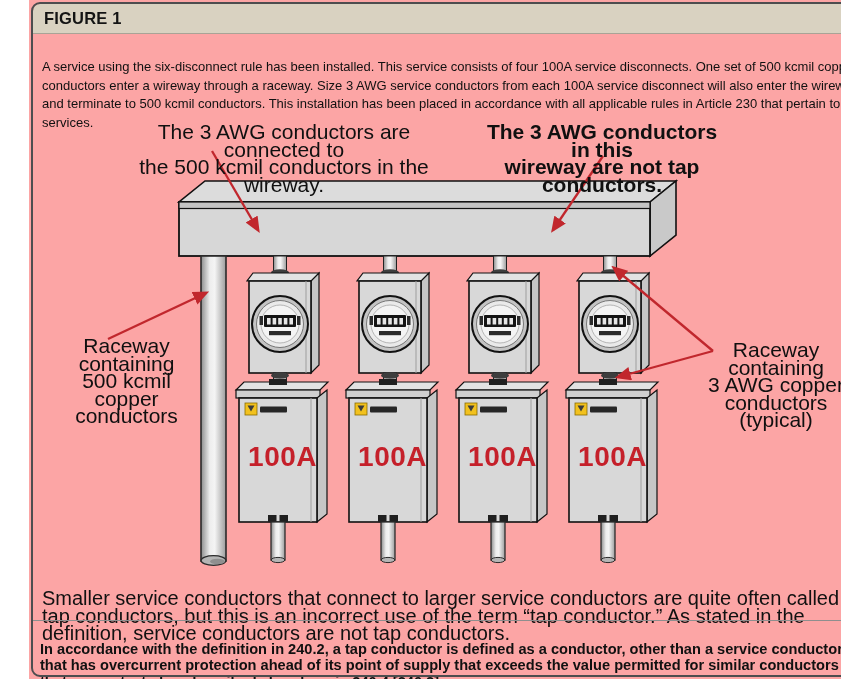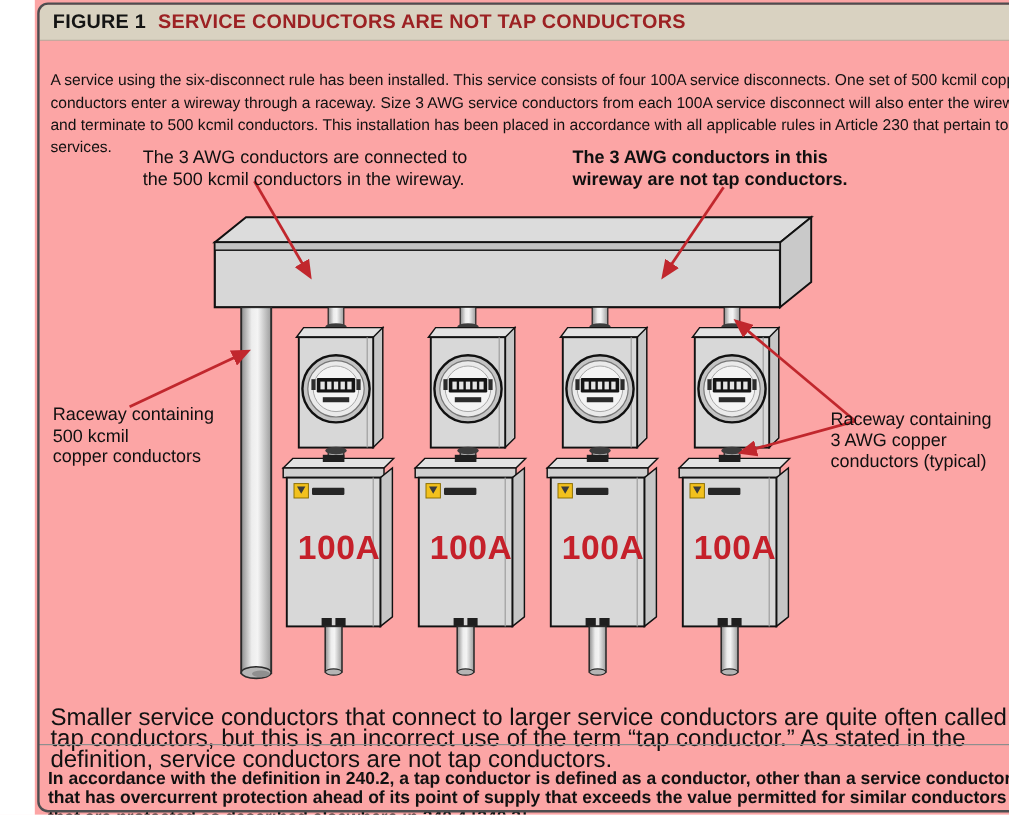--- a/index.html
+++ b/index.html
@@ -8,36 +8,35 @@
         font-family:"Liberation Sans",sans-serif;color:#111;overflow:hidden;margin-left:29px;}
   .frame{position:absolute;inset:2px;border:2px solid #4d4d4f;border-radius:9px;pointer-events:none;}
   .titlebar{position:absolute;left:4px;top:4px;right:4px;height:30px;background:#d9d2c1;
             border-radius:7px 7px 0 0;display:flex;align-items:center;gap:10px;
             padding-left:11px;border-bottom:1px solid #a9a396;}
   .fig-label{font-weight:bold;font-size:16.5px;color:#141414;letter-spacing:.2px;}
   .fig-title{font-weight:bold;font-size:16.5px;color:#9c2123;letter-spacing:.2px;}
   .intro{position:absolute;left:13px;top:45px;width:817px;font-size:13px;line-height:18.6px;}
   .diagram{position:absolute;left:0;top:118px;width:841px;height:450px;}
   .diagram svg{position:absolute;left:0;top:0;}
-  .ann{position:absolute;text-align:left;font-size:15px;line-height:17.6px;color:#101010;}
+  .ann{position:absolute;text-align:center;font-size:21px;line-height:17.6px;color:#101010;}
   .ann.bold{font-weight:bold;}
   .rating{position:absolute;top:323px;width:78px;text-align:right;font-size:28px;
           font-weight:bold;color:#c5202a;letter-spacing:.5px;}
   .note{position:absolute;left:13px;top:570px;width:817px;font-size:20px;line-height:17.6px;}
   .divider{position:absolute;left:3px;right:3px;top:620px;border-top:1.5px solid #8e8e8e;}
   .definition{position:absolute;left:11px;top:626px;width:819px;font-size:14.6px;
               font-weight:bold;line-height:16.8px;}
 </style>
 </head>
 <body>
 
 <div class="page">
   <div class="titlebar">
     <span class="fig-label">FIGURE 1</span>
-    <span class="fig-title">SERVICE CONDUCTORS ARE NOT TAP CONDUCTORS</span>
   </div>
 
   <p class="intro">A service using the six-disconnect rule has been installed. This service consists of four 100A service disconnects. One set of 500 kcmil copper conductors enter a wireway through a raceway. Size 3 AWG service conductors from each 100A service disconnect will also enter the wireway and terminate to 500 kcmil conductors. This installation has been placed in accordance with all applicable rules in Article 230 that pertain to services.</p>
 
   <div class="diagram">
     <svg width="841" height="450" viewBox="0 118 841 450">
       <defs>
         <linearGradient id="pipeGrad" x1="0" y1="0" x2="1" y2="0">
           <stop offset="0" stop-color="#8c8c8c"></stop>
           <stop offset="0.35" stop-color="#ededed"></stop>

